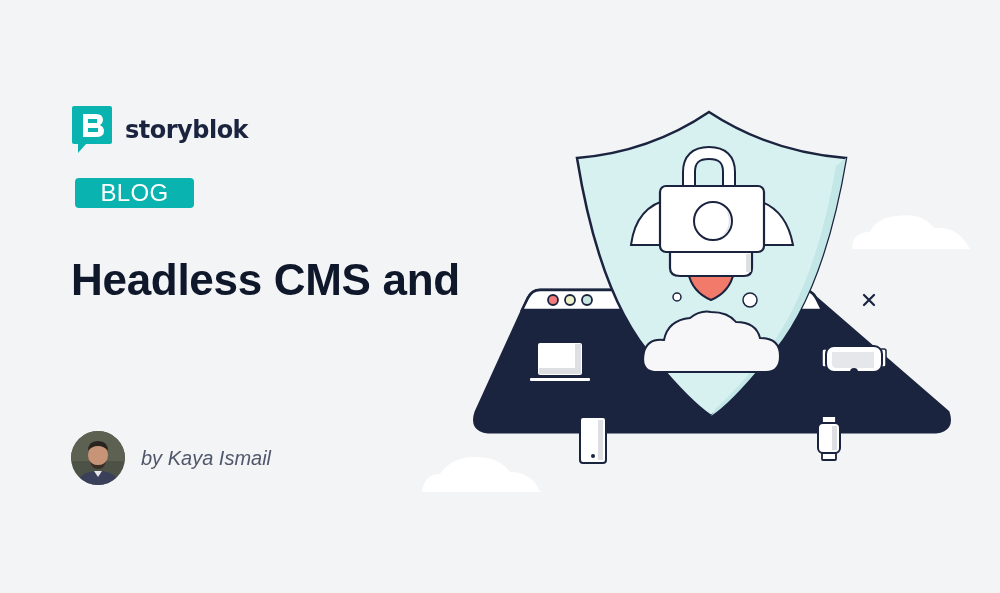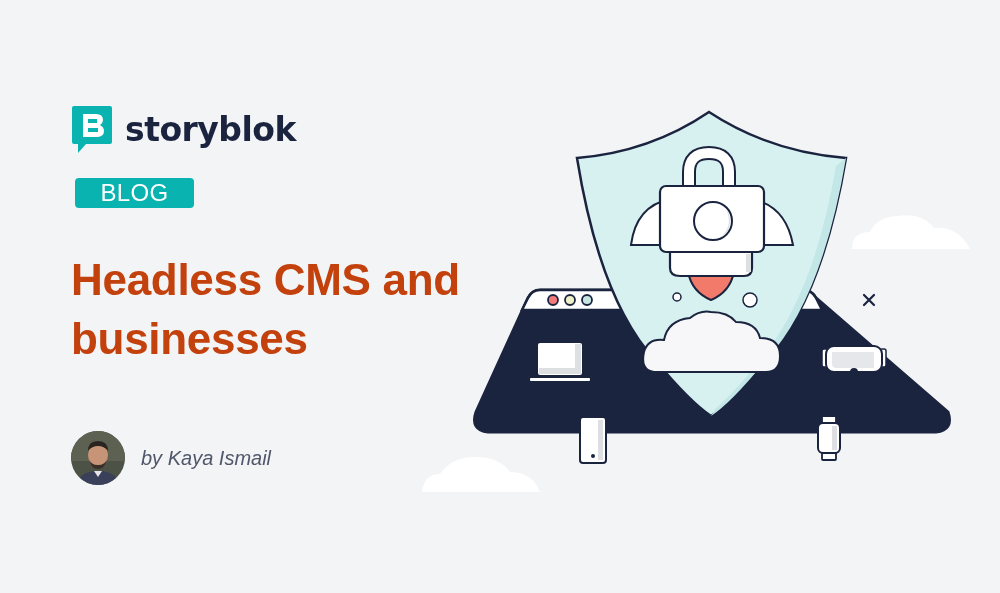--- a/index.html
+++ b/index.html
@@ -9,37 +9,37 @@
       font-family: "Liberation Sans", "DejaVu Sans", sans-serif;
       position: relative;
     }
     .logo {
       position: absolute; left: 72px; top: 106px;
       display: flex; align-items: center;
     }
     .logo-mark { width: 40px; height: 48px; display: block; }
     .logo-text {
       margin-left: 13px;
-      font-size: 33px; font-weight: 700;
+      font-size: 24px; font-weight: 700;
       color: #1b243f; letter-spacing: -0.5px;
       line-height: 40px;
       font-family: "DejaVu Sans", sans-serif;
     }
     .badge {
       position: absolute; left: 75px; top: 178px;
       width: 119px; height: 30px;
       background: #09b3af; border-radius: 4px;
       color: #fff; font-size: 24px; line-height: 30px;
       text-align: center; letter-spacing: 0.3px;
     }
     .headline {
       position: absolute; left: 71px; top: 250px;
       width: 430px;
       font-size: 44px; font-weight: 700;
-      line-height: 59px; color: #c2410c;
+      line-height: 59px; color: #0f172a;
       letter-spacing: -0.3px;
     }
     .headline span { display: block; white-space: nowrap; }
     .author {
       position: absolute; left: 71px; top: 431px;
       display: flex; align-items: center;
     }
     .avatar { width: 54px; height: 54px; border-radius: 50%; overflow: hidden; display: block; }
     .byline {
       margin-left: 16px; font-size: 20px; color: #50576a; font-style: italic;
@@ -56,21 +56,20 @@
     <rect x="16" y="13" width="9" height="4" fill="#09b3af"></rect>
     <rect x="16" y="22" width="10" height="4" fill="#09b3af"></rect>
   </svg>
   <span class="logo-text">storyblok</span>
 </div>
 
 <div class="badge">BLOG</div>
 
 <h1 class="headline">
   <span>Headless CMS and</span>
-  <span>businesses</span>
 </h1>
 
 <div class="author">
   <svg class="avatar" viewBox="0 0 54 54">
     <rect width="54" height="54" fill="#4d5247"></rect>
     <rect x="0" y="0" width="54" height="30" fill="#5c6152"></rect>
     <ellipse cx="27" cy="24" rx="10" ry="12" fill="#c89478"></ellipse>
     <path d="M17 20 Q17 10 27 10 Q37 10 37 20 Q33 15 27 15 Q21 15 17 20Z" fill="#2a2420"></path>
     <path d="M18 28 Q20 38 27 38 Q34 38 36 28 Q34 34 27 34 Q20 34 18 28Z" fill="#3a2f28"></path>
     <path d="M6 54 Q8 40 27 40 Q46 40 48 54Z" fill="#3a3f5a"></path>

